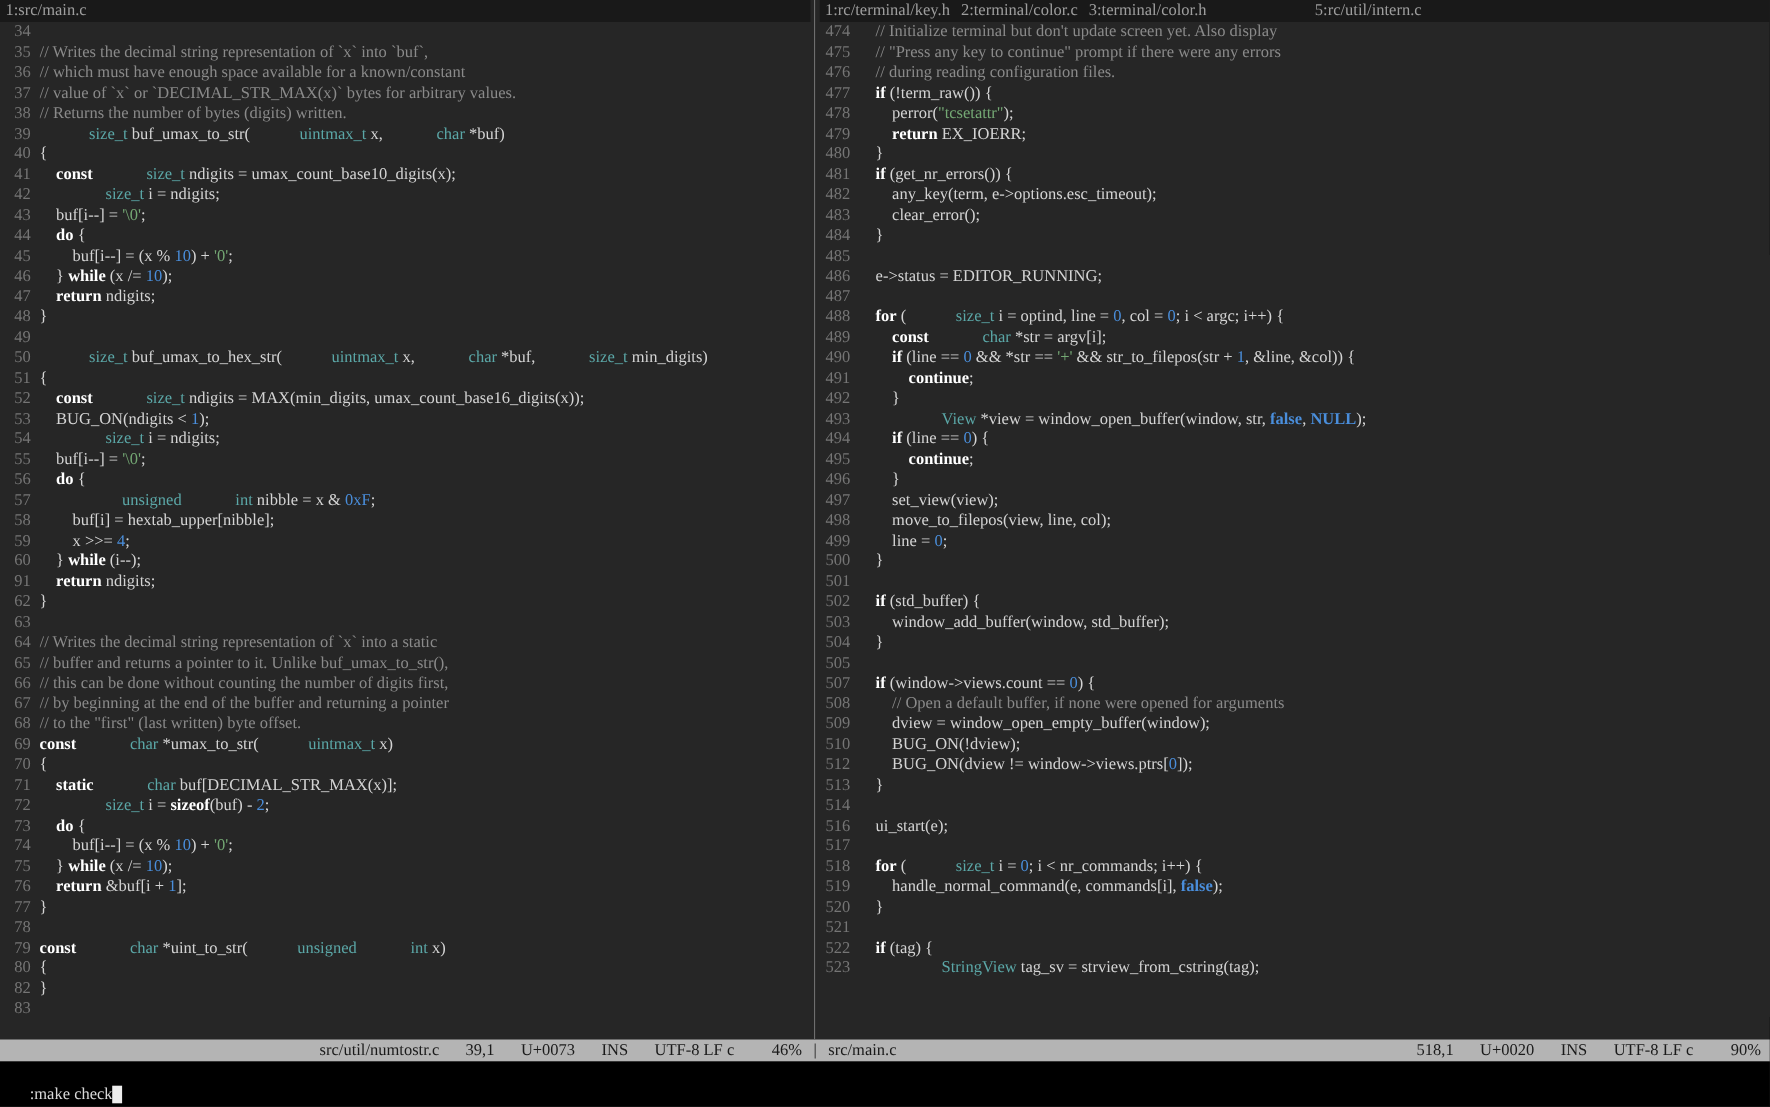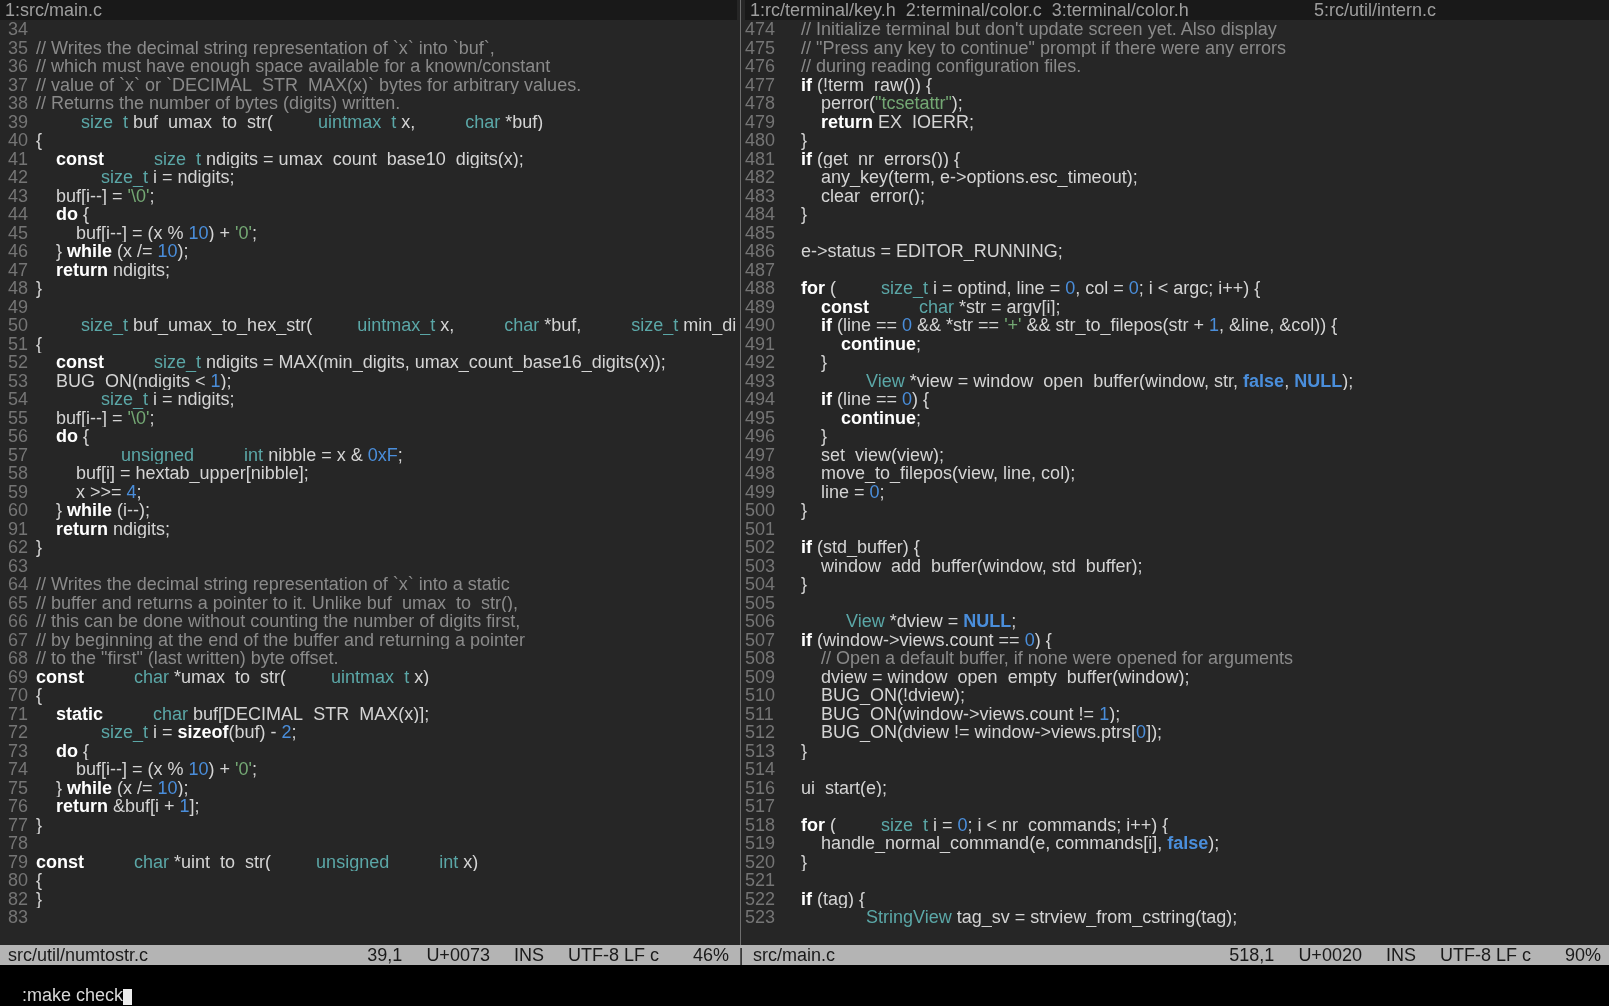--- a/index.html
+++ b/index.html
@@ -20,22 +20,22 @@
     --statusbar-fg: #1a1a1a;
     --cmdline-bg: #000000;
     --cmdline-fg: #d8d8d8;
     --separator: #6e6e6e;
   }
   * { box-sizing: border-box; }
   body { margin: 0; background: #000; }
   .screen {
     width: 1609px; height: 1006px;
     background: var(--background);
-    font-family: Liberation Sans, sans-serif;
-    font-size: 18px;
+    font-family: Liberation Serif, serif;
+    font-size: 15px;
     display: flex; flex-direction: column;
     overflow: hidden;
   }
   .main { display: flex; flex: 1; min-height: 0; }
   .pane { display: flex; flex-direction: column; overflow: hidden; }
   .pane-left { width: 737px; flex: none; }
   .pane-right { flex: 1; }
   .vsep { width: 8px; flex: none; position: relative; }
   .vsep::after {
     content: ""; position: absolute; left: 3px; top: 0; bottom: 0;
@@ -71,30 +71,30 @@
   .tok-x { color: var(--constant); font-weight: bold; }
   .statusbar {
     height: 20px; flex: none; line-height: 20px;
     background: var(--statusbar-bg); color: var(--statusbar-fg);
     display: flex; white-space: pre; overflow: hidden;
   }
   .status-section {
     display: flex; justify-content: space-between; align-items: center;
     padding: 0 8px; overflow: hidden;
   }
-  .status-section.left { width: 737px; flex: none; }
+  .status-section.left { width: 737px; flex: none; justify-content: flex-end; }
   .status-section.right { flex: 1; align-items: flex-end; }
   .status-sep { width: 8px; flex: none; text-align: center; }
   .status-items { display: flex; }
   .status-item { margin-left: 24px; }
   .status-item:last-child { margin-left: 34px; }
   .cmdline {
     height: 41px; flex: none;
     background: var(--cmdline-bg); color: var(--cmdline-fg);
-    padding: 2px 2px; line-height: 18.5px; white-space: pre;
+    padding: 2px 12px; line-height: 18.5px; white-space: pre;
   }
   .cursor {
     display: inline-block; width: 8.7px; height: 16px;
     background: #ededed; vertical-align: text-bottom;
   }
 </style>
 </head>
 <body>
 
 <div class="screen">
@@ -185,26 +185,24 @@
           <div class="line"><span class="lnum">496</span><span class="ltext"><span class="tok-d">        }</span></span></div>
           <div class="line"><span class="lnum">497</span><span class="ltext"><span class="tok-d">        set_view(view);</span></span></div>
           <div class="line"><span class="lnum">498</span><span class="ltext"><span class="tok-d">        move_to_filepos(view, line, col);</span></span></div>
           <div class="line"><span class="lnum">499</span><span class="ltext"><span class="tok-d">        line = </span><span class="tok-n">0</span><span class="tok-d">;</span></span></div>
           <div class="line"><span class="lnum">500</span><span class="ltext"><span class="tok-d">    }</span></span></div>
           <div class="line"><span class="lnum">501</span><span class="ltext"></span></div>
           <div class="line"><span class="lnum">502</span><span class="ltext"><span class="tok-d">    </span><span class="tok-k">if</span><span class="tok-d"> (std_buffer) {</span></span></div>
           <div class="line"><span class="lnum">503</span><span class="ltext"><span class="tok-d">        window_add_buffer(window, std_buffer);</span></span></div>
           <div class="line"><span class="lnum">504</span><span class="ltext"><span class="tok-d">    }</span></span></div>
           <div class="line"><span class="lnum">505</span><span class="ltext"></span></div>
-          <div class="line"><span class="lnum">506</span><span class="ltext"><span class="tok-d">    </span><span class="tok-t">View</span><span class="tok-d"> *dview = </span><span class="tok-x">NULL</span><span class="tok-d">;</span></span></div>
           <div class="line"><span class="lnum">507</span><span class="ltext"><span class="tok-d">    </span><span class="tok-k">if</span><span class="tok-d"> (window-&gt;views.count == </span><span class="tok-n">0</span><span class="tok-d">) {</span></span></div>
           <div class="line"><span class="lnum">508</span><span class="ltext"><span class="tok-c">        // Open a default buffer, if none were opened for arguments</span></span></div>
           <div class="line"><span class="lnum">509</span><span class="ltext"><span class="tok-d">        dview = window_open_empty_buffer(window);</span></span></div>
           <div class="line"><span class="lnum">510</span><span class="ltext"><span class="tok-d">        BUG_ON(!dview);</span></span></div>
-          <div class="line"><span class="lnum">511</span><span class="ltext"><span class="tok-d">        BUG_ON(window-&gt;views.count != </span><span class="tok-n">1</span><span class="tok-d">);</span></span></div>
           <div class="line"><span class="lnum">512</span><span class="ltext"><span class="tok-d">        BUG_ON(dview != window-&gt;views.ptrs[</span><span class="tok-n">0</span><span class="tok-d">]);</span></span></div>
           <div class="line"><span class="lnum">513</span><span class="ltext"><span class="tok-d">    }</span></span></div>
           <div class="line"><span class="lnum">514</span><span class="ltext"></span></div>
           <div class="line"><span class="lnum">516</span><span class="ltext"><span class="tok-d">    ui_start(e);</span></span></div>
           <div class="line"><span class="lnum">517</span><span class="ltext"></span></div>
           <div class="line"><span class="lnum">518</span><span class="ltext"><span class="tok-d">    </span><span class="tok-k">for</span><span class="tok-d"> (</span><span class="tok-t">size_t</span><span class="tok-d"> i = </span><span class="tok-n">0</span><span class="tok-d">; i &lt; nr_commands; i++) {</span></span></div>
           <div class="line"><span class="lnum">519</span><span class="ltext"><span class="tok-d">        handle_normal_command(e, commands[i], </span><span class="tok-x">false</span><span class="tok-d">);</span></span></div>
           <div class="line"><span class="lnum">520</span><span class="ltext"><span class="tok-d">    }</span></span></div>
           <div class="line"><span class="lnum">521</span><span class="ltext"></span></div>
           <div class="line"><span class="lnum">522</span><span class="ltext"><span class="tok-d">    </span><span class="tok-k">if</span><span class="tok-d"> (tag) {</span></span></div>

